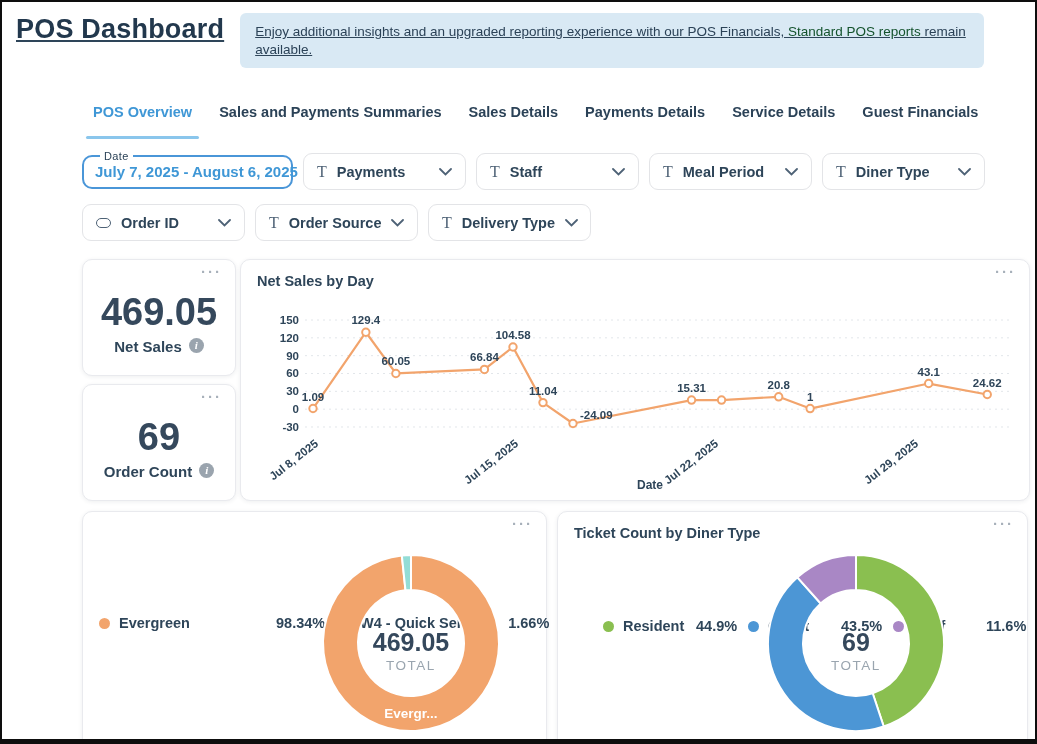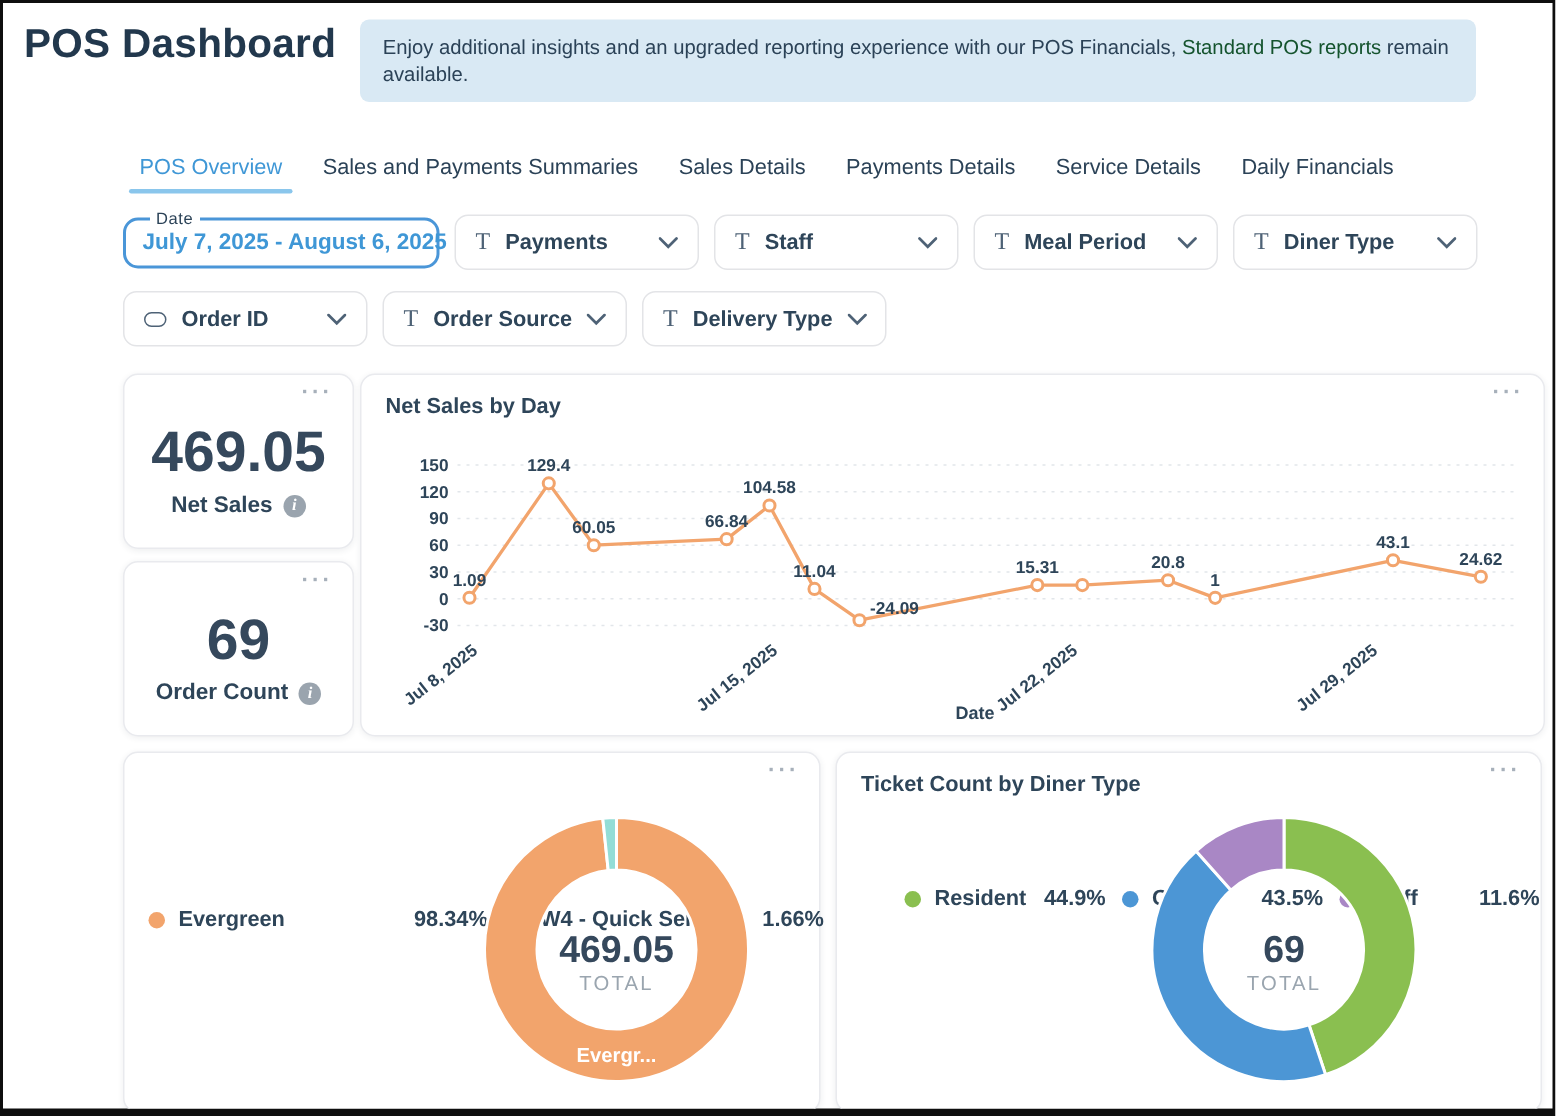--- a/index.html
+++ b/index.html
@@ -3,32 +3,32 @@
 <meta charset="utf-8">
 <style>
   * { box-sizing: border-box; }
   html,body { margin:0; padding:0; background:#fff; }
   .page {
     width:1037px; height:744px; position:relative; overflow:hidden;
     background:#fff; border:2px solid #0e0e0e; border-bottom-width:5px;
     font-family:"Liberation Sans", sans-serif; color:#2e4559;
   }
   
-  header { display:flex; align-items:flex-start; padding:11px 14px 0 14px; }
+  header { display:flex; align-items:flex-start; padding:11px 14px 0 14px;text-decoration:underline; }
   .page-title { font-size:27px; font-weight:700; color:#22384d; margin:1px 0 0 0; letter-spacing:.2px; white-space:nowrap; }
   .banner {
     margin-left:16px; background:#d9e9f4; border-radius:6px; padding:10px 15px;
     font-size:13.5px; color:#2b4257; width:744px; line-height:1.3;
   }
   .banner a { color:#14532d; text-decoration:none; cursor:pointer; }
   
   .content { margin:0 11px 0 80px; }
   
   .tabs { display:flex; gap:27px; margin-top:36px; padding-left:11px; }
-  .tab { font-size:14.5px; font-weight:400; color:#2b4257; padding-bottom:9px; position:relative; cursor:pointer; white-space:nowrap; }
+  .tab { font-size:14.5px; font-weight:700; color:#2b4257; padding-bottom:19px; position:relative; cursor:pointer; white-space:nowrap; }
   .tab.active { color:#3f97d6; }
   .tab.active::after { content:""; position:absolute; left:-7px; right:-7px; bottom:0; height:3px; border-radius:3px; background:#8ac6ec; }
   
   .filter-row { display:flex; gap:10px; margin-top:11px; align-items:flex-start; }
   .date-filter {
     width:211px; border:2px solid #4a96d8; border-radius:10px; margin:0;
     padding:1px 10px 7px 11px; min-inline-size:0; cursor:pointer;
   }
   .date-filter legend { font-size:11px; color:#2b4257; padding:0 4px; margin-left:5px; letter-spacing:.4px; }
   .date-line { display:flex; align-items:center; gap:7px; }
@@ -41,36 +41,36 @@
   .tag-icon { width:15px; height:10px; border:1.6px solid #4e6276; border-radius:5px; flex:none; }
   .filter .flabel { font-size:14.5px; font-weight:600; color:#2e4559; flex:1; white-space:nowrap; }
   .chev { flex:none; }
   
   .card { background:#fff; border:1px solid #e9eaee; border-radius:10px; box-shadow:0 1px 4px rgba(40,50,60,.08); position:relative; }
   .menu-dots { position:absolute; top:3px; right:13px; color:#a7b0ba; font-size:15px; font-weight:700; letter-spacing:2px; cursor:pointer; }
   .grid-top { display:flex; gap:4px; margin-top:18px; }
   .kpi-col { display:flex; flex-direction:column; gap:8px; width:154px; flex:none; }
   .kpi-card { height:117px; display:flex; flex-direction:column; align-items:center; justify-content:center; }
   .kpi-value { font-size:38px; font-weight:700; color:#35485c; margin-top:10px; }
-  .kpi-label-row { display:flex; align-items:flex-end; gap:7px; margin-top:4px; font-size:15px; font-weight:600; color:#2e4559; }
+  .kpi-label-row { display:flex; align-items:flex-start; gap:7px; margin-top:4px; font-size:15px; font-weight:600; color:#2e4559; }
   .info-icon { width:15px; height:15px; border-radius:50%; background:#9aa4ae; color:#fff; font-family:"Liberation Serif",serif; font-style:italic; font-weight:700; font-size:11px; display:flex; align-items:center; justify-content:center; cursor:pointer; }
   .chart-card { flex:1; height:242px; padding:13px 16px; }
   .card-title { font-size:14.5px; font-weight:700; color:#2e4559; }
   #line-chart { display:block; margin-top:4px; overflow:visible; }
   .tick-label { font-size:11.5px; fill:#2e4559; font-weight:600; }
   .point-label { font-size:11.5px; fill:#2e4559; font-weight:600; }
   .axis-title { font-size:12px; font-weight:700; fill:#2e4559; text-anchor:middle; }
   
   .grid-bottom { display:flex; gap:10px; margin-top:10px; }
   .donut-card { height:241px; padding:13px 16px; }
   .donut-card.left { width:465px; flex:none; }
   .donut-card.right { width:471px; flex:none; }
   .legend { position:absolute; display:flex; gap:6px; }
   .donut-card.left  .legend { left:16px; top:103px; }
-  .donut-card.right .legend { left:45px; top:89px; }
+  .donut-card.right .legend { left:45px; top:106px; }
   .legend-row { display:flex; align-items:center; gap:9px; font-size:14.5px; font-weight:600; color:#2e4559; }
   .dot { width:11px; height:11px; border-radius:50%; flex:none; }
   .donut-card.left  .lname { width:148px; }
   .donut-card.right .lname { width:64px; }
   .lpct { min-width:46px; }
   .donut-svg { position:absolute; top:36px; }
   .donut-card.left  .donut-svg { left:228px; }
   .donut-card.right .donut-svg { left:198px; }
   .donut-total { font-size:25px; font-weight:700; fill:#35485c; text-anchor:middle; }
   .donut-total-label { font-size:13.5px; fill:#9aa5af; text-anchor:middle; letter-spacing:1.5px; }
@@ -87,21 +87,21 @@
   </header>
 
   <div class="content">
 
     <nav class="tabs">
       <div class="tab active">POS Overview</div>
       <div class="tab">Sales and Payments Summaries</div>
       <div class="tab">Sales Details</div>
       <div class="tab">Payments Details</div>
       <div class="tab">Service Details</div>
-      <div class="tab">Daily Financials</div>
+      <div class="tab">Guest Financials</div>
     </nav>
 
     <div class="filter-row">
       <fieldset class="date-filter">
         <legend>Date</legend>
         <div class="date-line">
           <span class="date-value">July 7, 2025 - August 6, 2025</span>
           <svg width="17" height="17" viewBox="0 0 20 20">
             <circle cx="10" cy="11" r="6.2" fill="none" stroke="#3f97d6" stroke-width="2" stroke-dasharray="31 9" transform="rotate(-118 10 11)"></circle>
             <polygon points="3.6,5.4 9.4,3.4 8.1,8.3" fill="#3f97d6"></polygon>

